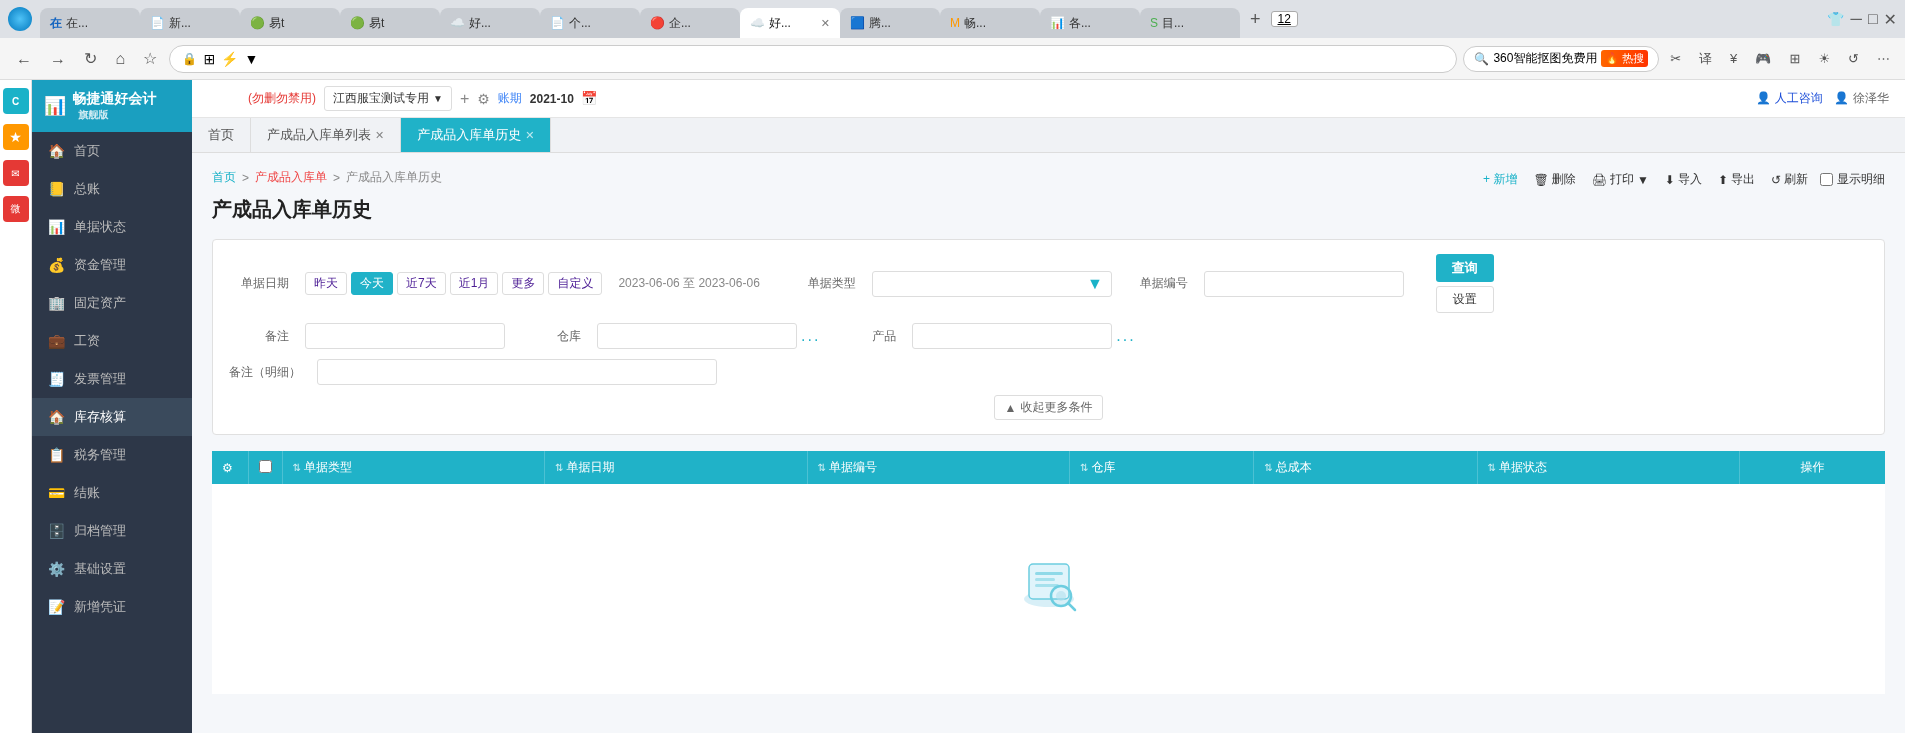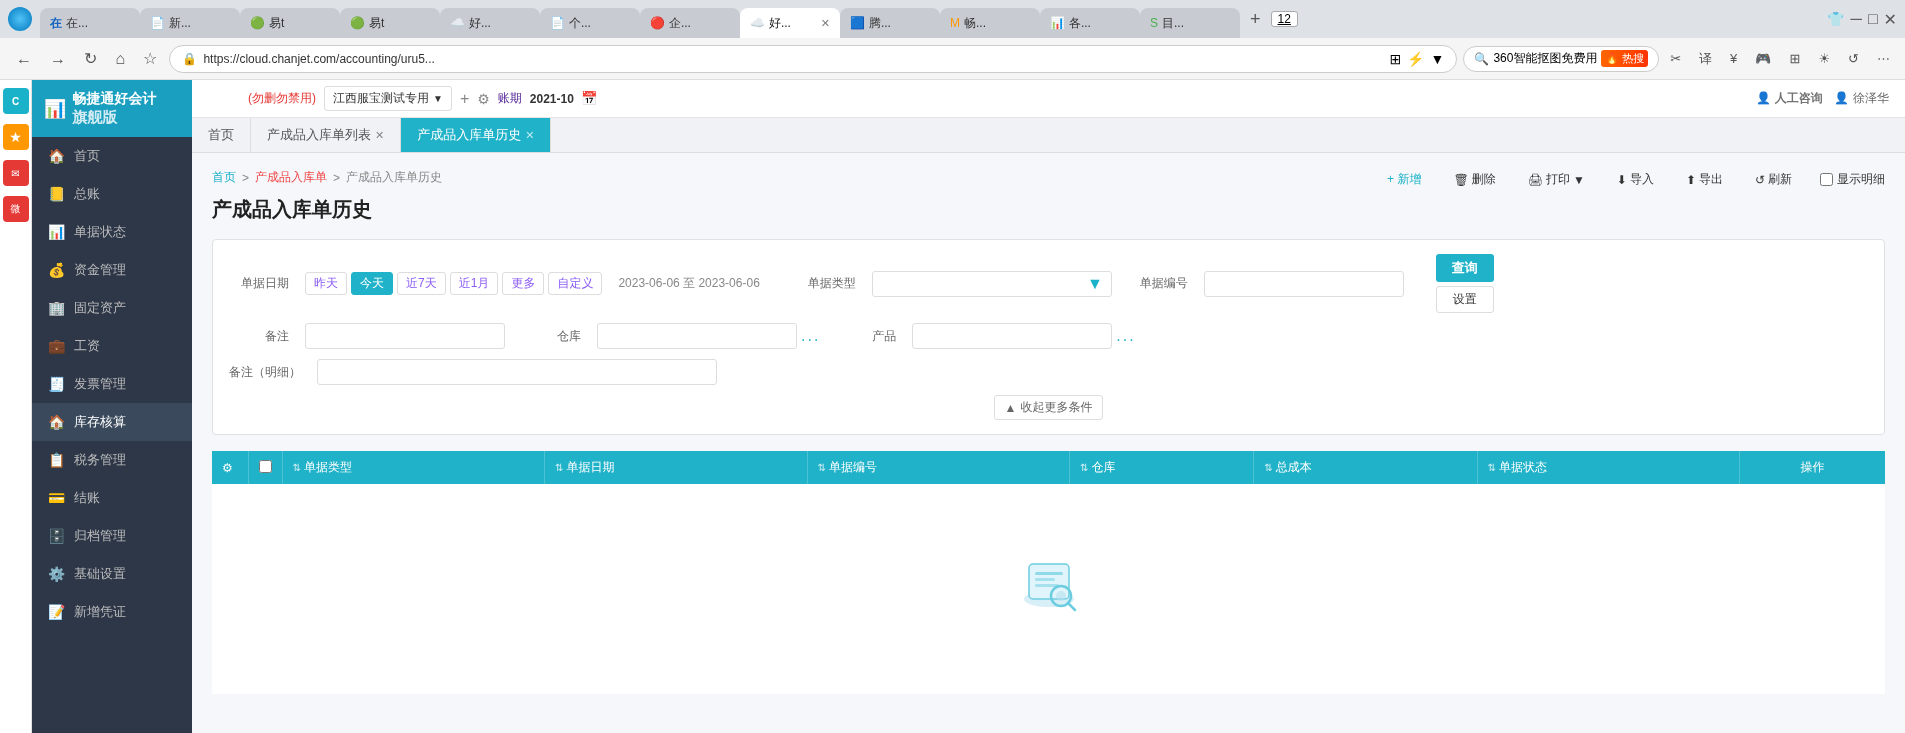--- a/index.html
+++ b/index.html
@@ -160,23 +160,24 @@
       background: #1a9fc0;
       padding: 10px 12px;
       color: white;
       font-size: 14px;
       font-weight: bold;
       display: flex;
       align-items: center;
       gap: 6px;
     }
     .sidebar-subtitle {
-      font-size: 15px;
+      font-size: 10px;
       color: rgba(255,255,255,0.8);
       display: block;
+      margin-left: 6px;
     }
     .sidebar-item {
       display: flex;
       align-items: center;
       padding: 10px 16px;
       cursor: pointer;
       gap: 8px;
       font-size: 13px;
       color: #bbb;
     }
@@ -208,21 +209,21 @@
       padding: 3px 8px;
       font-size: 12px;
       background: #fff;
       color: #333;
       cursor: pointer;
       display: flex;
       align-items: center;
       gap: 4px;
     }
     .period-badge {
-      color: #4c1d95;
+      color: #3b82f6;
     }
     .user-area {
       margin-left: auto;
       display: flex;
       align-items: center;
       gap: 12px;
       color: #666;
     }
 
     
@@ -264,21 +265,21 @@
       font-size: 20px;
       font-weight: bold;
       color: #222;
       margin-bottom: 16px;
     }
 
     
     .content-toolbar {
       display: flex;
       align-items: center;
-      gap: 24px;
+      gap: 8px;
       margin-bottom: 12px;
       position: absolute;
       top: 16px;
       right: 20px;
     }
     .toolbar-action {
       display: flex;
       align-items: center;
       gap: 3px;
       cursor: pointer;
@@ -319,21 +320,21 @@
       gap: 4px;
       align-items: center;
     }
     .date-btn {
       padding: 2px 8px;
       font-size: 12px;
       border: 1px solid #ddd;
       border-radius: 3px;
       cursor: pointer;
       background: #fff;
-      color: #8b5cf6;
+      color: #4c1d95;
     }
     .date-btn.active {
       background: #20b2c8;
       color: #fff;
       border-color: #20b2c8;
     }
     .date-range {
       font-size: 12px;
       color: #888;
       margin-left: 0;
@@ -530,21 +531,20 @@
 
 <div class="browser-navbar">
   <button class="nav-btn">←</button>
   <button class="nav-btn">→</button>
   <button class="nav-btn">↻</button>
   <button class="nav-btn">⌂</button>
   <button class="nav-btn">☆</button>
 
   <div class="address-bar">
     <span style="color:#4caf50;font-size:12px;">🔒</span>
-    <span class="address-text">https://cloud.chanjet.com/accounting/uru5...</span>
     <button style="background:none;border:none;cursor:pointer;font-size:14px;">⊞</button>
     <button style="background:none;border:none;cursor:pointer;font-size:14px;">⚡</button>
     <button style="background:none;border:none;cursor:pointer;font-size:14px;">▼</button>
   </div>
 
   <div class="search-bar">
     <span style="font-size:12px;color:#888;">🔍</span>
     <span>360智能抠图免费用</span>
     <span class="hot-tag">
       <span>🔥</span>
@@ -652,21 +652,21 @@
         <span>江西服宝测试专用</span>
         <span style="font-size:10px;">▼</span>
       </div>
       <button style="background:none;border:none;font-size:16px;cursor:pointer;color:#888;">+</button>
       <button style="background:none;border:none;font-size:14px;cursor:pointer;color:#888;">⚙</button>
       <span class="period-badge">账期</span>
       <span style="font-weight:bold;color:#333;">2021-10</span>
       <button style="background:none;border:none;cursor:pointer;color:#888;">📅</button>
 
       <div class="user-area">
-        <span style="color:#737373;cursor:pointer;font-weight:bold;">
+        <span style="color:#1d4ed8;cursor:pointer;">
           <span>👤</span>
           <span>人工咨询</span>
         </span>
         <span style="cursor:pointer;">
           <span>👤</span>
           <span>徐泽华</span>
         </span>
       </div>
     </div>
 

